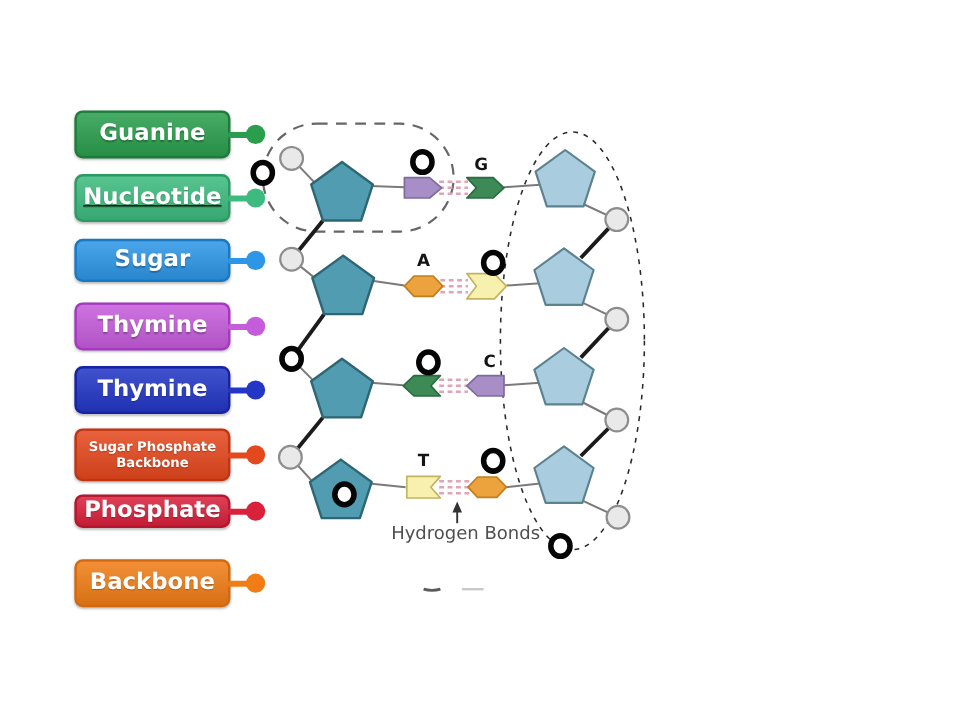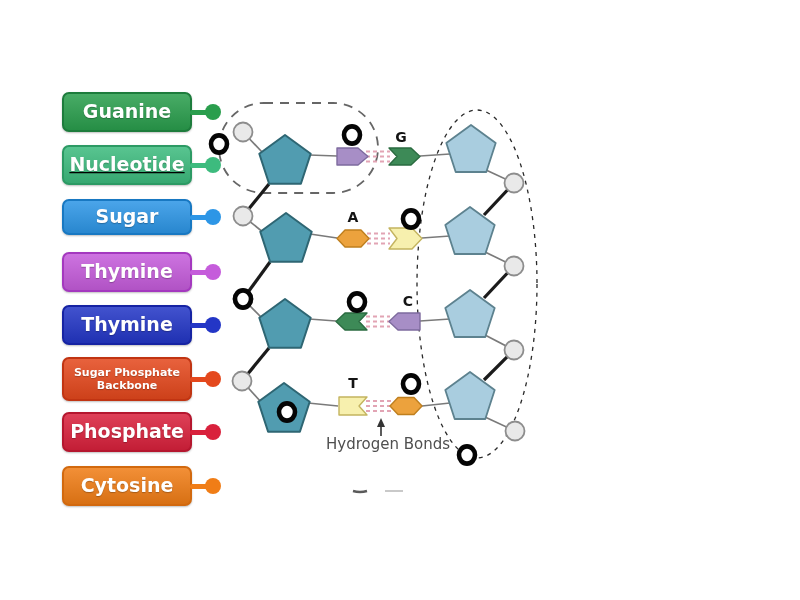--- a/index.html
+++ b/index.html
@@ -86,28 +86,28 @@
     <span class="stem" style="background-color: rgb(35, 54, 198);"></span>
     <span class="dot" style="background-color: rgb(35, 54, 198);"></span>
   </div>
 
   <div class="tag small" style="top: 357px; height: 44px; background-color: rgb(228, 72, 29); border-color: rgb(193, 52, 18);">
     <span class="tag-text">Sugar Phosphate Backbone</span>
     <span class="stem" style="background-color: rgb(228, 72, 29);"></span>
     <span class="dot" style="background-color: rgb(228, 72, 29);"></span>
   </div>
 
-  <div class="tag" style="top: 412px; height: 40px; background-color: rgb(217, 33, 60); border-color: rgb(181, 22, 46);">
+  <div class="tag" style="top: 412px; height: 28px; background-color: rgb(217, 33, 60); border-color: rgb(181, 22, 46);">
     <span class="tag-text">Phosphate</span>
     <span class="stem" style="background-color: rgb(217, 33, 60);"></span>
     <span class="dot" style="background-color: rgb(217, 33, 60);"></span>
   </div>
 
   <div class="tag" style="top: 466px; height: 40px; background-color: rgb(240, 125, 22); border-color: rgb(210, 105, 14);">
-    <span class="tag-text">Cytosine</span>
+    <span class="tag-text">Backbone</span>
     <span class="stem" style="background-color: rgb(240, 125, 22);"></span>
     <span class="dot" style="background-color: rgb(240, 125, 22);"></span>
   </div>
 
 </div>
 
 <svg id="diagram" width="800" height="600" viewBox="0 0 800 600">
 
   <rect class="outline-dash" x="219" y="103" width="159" height="90" rx="45"></rect>
   <ellipse class="ellipse-dash" cx="477" cy="284" rx="60" ry="174"></ellipse>

